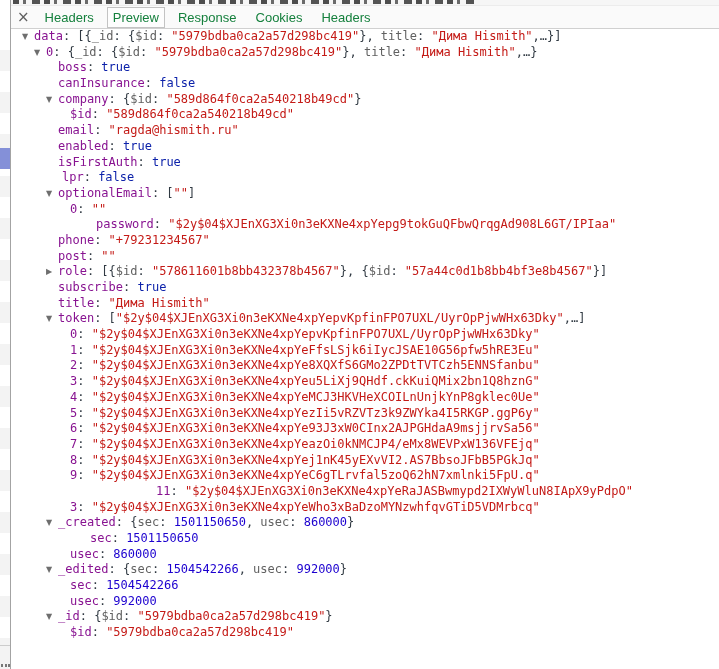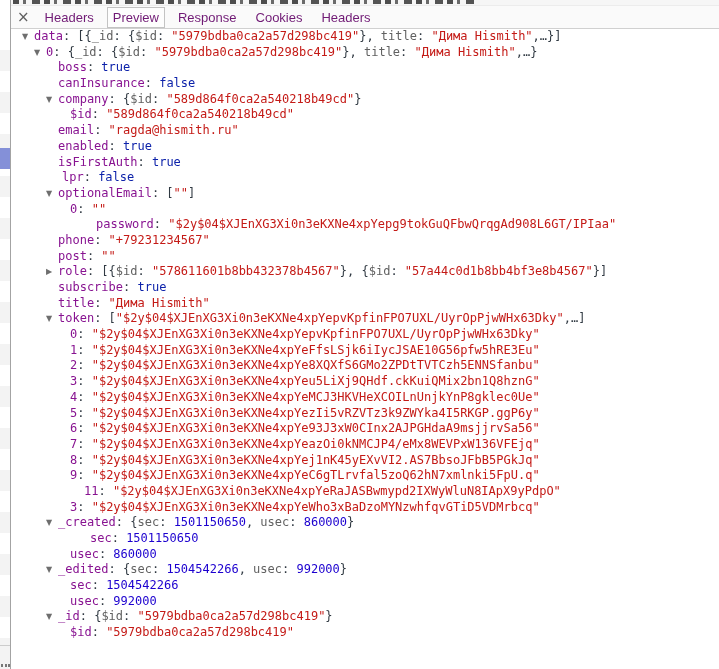--- a/index.html
+++ b/index.html
@@ -20,21 +20,21 @@
   
   .tabbar{position:absolute;left:11px;top:0;right:0;height:29px;background:#fafafa;
     border-bottom:1px solid #d0d0d0;box-sizing:border-box;}
   .topcut{position:absolute;top:0;left:0;right:0;height:5px;background:#f6f6f6;
     border-bottom:1px solid #ececec;overflow:hidden;}
   .topcut-dashes{position:absolute;top:0;left:2px;height:4px;width:462px;
     background:repeating-linear-gradient(90deg,#4d4d4d 0 6px,transparent 6px 10px,#6a6a6a 10px 13px,transparent 13px 19px,#545454 19px 27px,transparent 27px 31px);}
   .tabs-row{position:absolute;left:0;top:5px;right:0;height:24px;display:flex;align-items:center;}
   .close-x{color:#5f5f5f;font-size:15px;line-height:15px;margin:0 9px 0 6px;cursor:pointer;
     font-family:"DejaVu Sans",sans-serif;}
-  .tab{font-size:13px;color:#701a75;padding:3px 6px;margin-right:7px;white-space:nowrap;cursor:pointer;}
+  .tab{font-size:13px;color:#15803d;padding:3px 6px;margin-right:7px;white-space:nowrap;cursor:pointer;}
   .tab.selected{border:1px solid #c3c3c3;background:#fdfdfd;padding:2px 5px;}
 
   
   .content{position:absolute;left:12px;top:29px;right:0;bottom:0;background:#fff;overflow:hidden;
     font-family:"DejaVu Sans Mono","Liberation Mono",monospace;font-size:12px;}
   .row{height:15.7px;line-height:15.7px;white-space:nowrap;}
   .arrow{display:inline-block;width:12px;font-size:8px;color:#6e6e6e;
     font-family:"DejaVu Sans",sans-serif;vertical-align:1px;}
   .c-k{color:#881391;}   
   .c-g{color:#616161;}   
@@ -97,21 +97,21 @@
         <div class="row" style="padding-left: 46px;"><span class="arrow"></span><span class="c-k">0</span><span class="c-p">: </span><span class="c-s">"$2y$04$XJEnXG3Xi0n3eKXNe4xpYepvKpfinFPO7UXL/UyrOpPjwWHx63Dky"</span></div>
         <div class="row" style="padding-left: 46px;"><span class="arrow"></span><span class="c-k">1</span><span class="c-p">: </span><span class="c-s">"$2y$04$XJEnXG3Xi0n3eKXNe4xpYeFfsLSjk6iIycJSAE10G56pfw5hRE3Eu"</span></div>
         <div class="row" style="padding-left: 46px;"><span class="arrow"></span><span class="c-k">2</span><span class="c-p">: </span><span class="c-s">"$2y$04$XJEnXG3Xi0n3eKXNe4xpYe8XQXfS6GMo2ZPDtTVTCzh5ENNSfanbu"</span></div>
         <div class="row" style="padding-left: 46px;"><span class="arrow"></span><span class="c-k">3</span><span class="c-p">: </span><span class="c-s">"$2y$04$XJEnXG3Xi0n3eKXNe4xpYeu5LiXj9QHdf.ckKuiQMix2bn1Q8hznG"</span></div>
         <div class="row" style="padding-left: 46px;"><span class="arrow"></span><span class="c-k">4</span><span class="c-p">: </span><span class="c-s">"$2y$04$XJEnXG3Xi0n3eKXNe4xpYeMCJ3HKVHeXCOILnUnjkYnP8gklec0Ue"</span></div>
         <div class="row" style="padding-left: 46px;"><span class="arrow"></span><span class="c-k">5</span><span class="c-p">: </span><span class="c-s">"$2y$04$XJEnXG3Xi0n3eKXNe4xpYezIi5vRZVTz3k9ZWYka4I5RKGP.ggP6y"</span></div>
         <div class="row" style="padding-left: 46px;"><span class="arrow"></span><span class="c-k">6</span><span class="c-p">: </span><span class="c-s">"$2y$04$XJEnXG3Xi0n3eKXNe4xpYe93J3xW0CInx2AJPGHdaA9msjjrvSa56"</span></div>
         <div class="row" style="padding-left: 46px;"><span class="arrow"></span><span class="c-k">7</span><span class="c-p">: </span><span class="c-s">"$2y$04$XJEnXG3Xi0n3eKXNe4xpYeazOi0kNMCJP4/eMx8WEVPxW136VFEjq"</span></div>
         <div class="row" style="padding-left: 46px;"><span class="arrow"></span><span class="c-k">8</span><span class="c-p">: </span><span class="c-s">"$2y$04$XJEnXG3Xi0n3eKXNe4xpYej1nK45yEXvVI2.AS7BbsoJFbB5PGkJq"</span></div>
         <div class="row" style="padding-left: 46px;"><span class="arrow"></span><span class="c-k">9</span><span class="c-p">: </span><span class="c-s">"$2y$04$XJEnXG3Xi0n3eKXNe4xpYeC6gTLrvfal5zoQ62hN7xmlnki5FpU.q"</span></div>
-        <div class="row" style="padding-left: 60px;"><span class="arrow"></span><span class="c-k">11</span><span class="c-p">: </span><span class="c-s">"$2y$04$XJEnXG3Xi0n3eKXNe4xpYeRaJASBwmypd2IXWyWluN8IApX9yPdpO"</span></div>
+        <div class="row" style="padding-left: 46px; text-align: center;"><span class="arrow"></span><span class="c-k">11</span><span class="c-p">: </span><span class="c-s">"$2y$04$XJEnXG3Xi0n3eKXNe4xpYeRaJASBwmypd2IXWyWluN8IApX9yPdpO"</span></div>
         <div class="row" style="padding-left: 46px;"><span class="arrow"></span><span class="c-k">3</span><span class="c-p">: </span><span class="c-s">"$2y$04$XJEnXG3Xi0n3eKXNe4xpYeWho3xBaDzoMYNzwhfqvGTiD5VDMrbcq"</span></div>
         <div class="row" style="padding-left: 34px;"><span class="arrow">▼</span><span class="c-k">_created</span><span class="c-p">: {</span><span class="c-g">sec</span><span class="c-p">: </span><span class="c-n">1501150650</span><span class="c-p">, </span><span class="c-g">usec</span><span class="c-p">: </span><span class="c-n">860000</span><span class="c-p">}</span></div>
         <div class="row" style="padding-left: 66px;"><span class="arrow"></span><span class="c-k">sec</span><span class="c-p">: </span><span class="c-n">1501150650</span></div>
         <div class="row" style="padding-left: 46px;"><span class="arrow"></span><span class="c-k">usec</span><span class="c-p">: </span><span class="c-n">860000</span></div>
         <div class="row" style="padding-left: 34px;"><span class="arrow">▼</span><span class="c-k">_edited</span><span class="c-p">: {</span><span class="c-g">sec</span><span class="c-p">: </span><span class="c-n">1504542266</span><span class="c-p">, </span><span class="c-g">usec</span><span class="c-p">: </span><span class="c-n">992000</span><span class="c-p">}</span></div>
         <div class="row" style="padding-left: 46px;"><span class="arrow"></span><span class="c-k">sec</span><span class="c-p">: </span><span class="c-n">1504542266</span></div>
         <div class="row" style="padding-left: 46px;"><span class="arrow"></span><span class="c-k">usec</span><span class="c-p">: </span><span class="c-n">992000</span></div>
         <div class="row" style="padding-left: 34px;"><span class="arrow">▼</span><span class="c-k">_id</span><span class="c-p">: {</span><span class="c-g">$id</span><span class="c-p">: </span><span class="c-s">"5979bdba0ca2a57d298bc419"</span><span class="c-p">}</span></div>
         <div class="row" style="padding-left: 46px;"><span class="arrow"></span><span class="c-k">$id</span><span class="c-p">: </span><span class="c-s">"5979bdba0ca2a57d298bc419"</span></div>
       </div>

